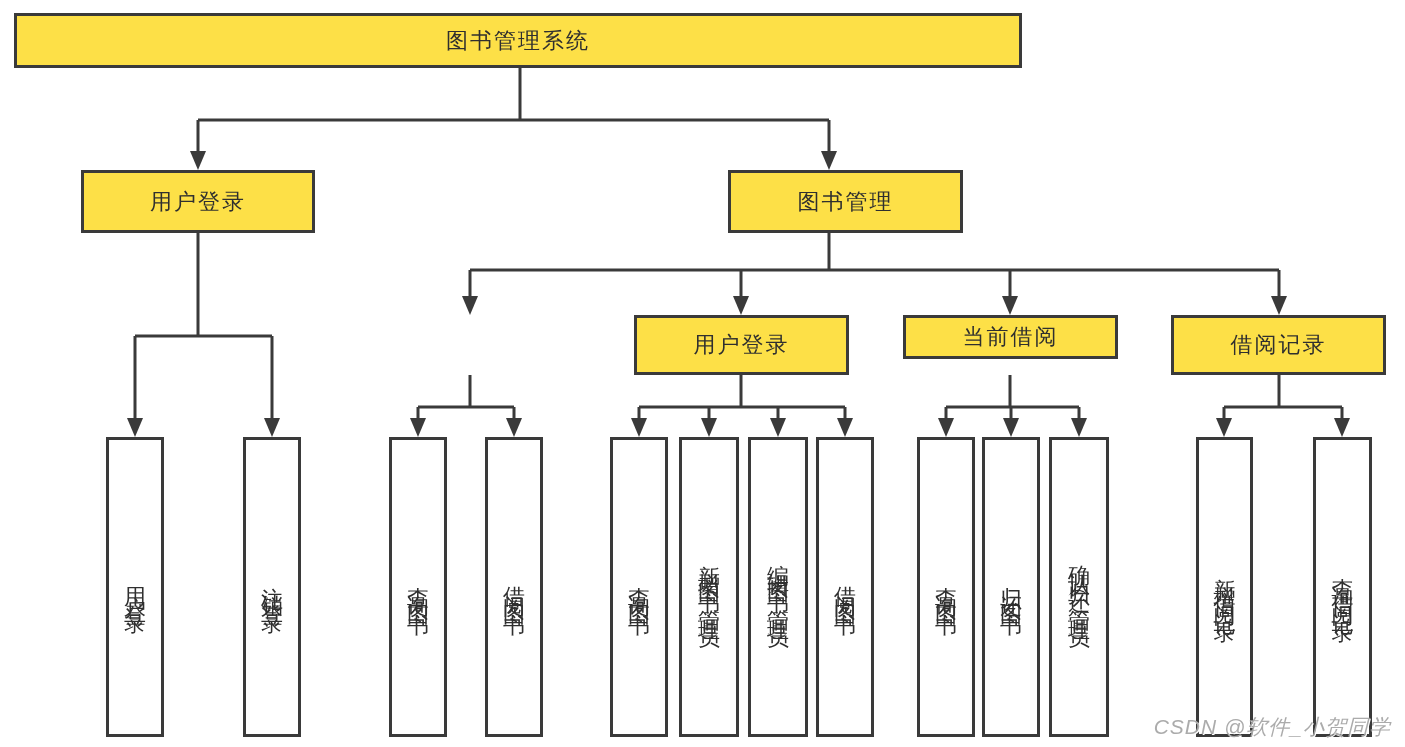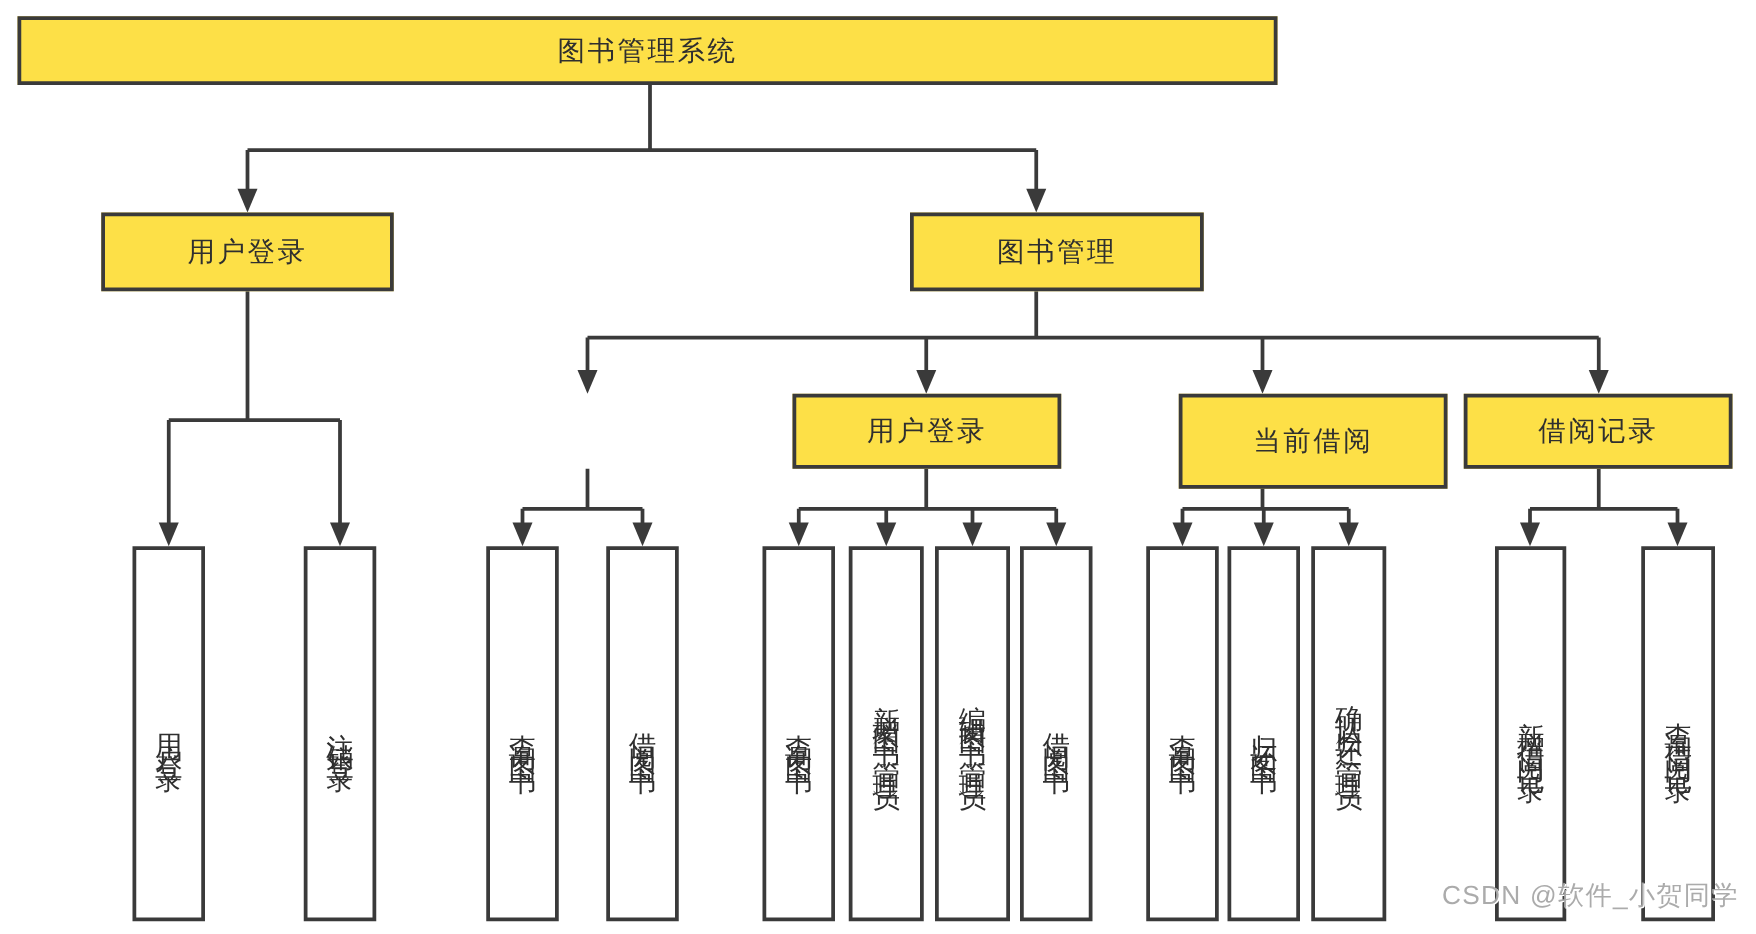--- a/index.html
+++ b/index.html
@@ -45,27 +45,28 @@
     writing-mode: vertical-rl;
     text-orientation: mixed;
     font-size: 22px;
     letter-spacing: 9px;
     line-height: 1;
     white-space: nowrap;
   }
   #watermark {
     position: absolute;
     right: 14px;
-    bottom: 17px;
+    bottom: 6px;
     font-size: 21px;
     letter-spacing: 1px;
     color: rgba(166,166,166,0.95);
     text-shadow: 1px 1px 0 #ffffff;
     z-index: 10;
     white-space: nowrap;
+    font-style: italic;
   }
 </style>
 </head>
 <body>
 
 <div id="stage">
 
   <svg id="wires" width="1405" height="747" viewBox="0 0 1405 747">
     <defs>
       <polygon id="ah" points="-8,-19 8,-19 0,0" fill="#3a3a3a"></polygon>
@@ -112,21 +113,21 @@
   <div class="hbox" style="left:81px; top:170px; width:234px; height:63px;">
     <span>用户登录</span>
   </div>
   <div class="hbox" style="left:712px; top:170px; width:235px; height:63px;margin-left:16px;">
     <span>图书管理</span>
   </div>
 
   <div class="hbox" style="left:634px; top:315px; width:215px; height:60px;">
     <span>用户登录</span>
   </div>
-  <div class="hbox" style="left:903px; top:315px; width:215px; height:76px;margin-left:40px;">
+  <div class="hbox" style="left:903px; top:315px; width:215px; height:44px;">
     <span>当前借阅</span>
   </div>
   <div class="hbox" style="left:1171px; top:315px; width:215px; height:60px;">
     <span>借阅记录</span>
   </div>
 
   <div class="vbox" style="left:106px;">
     <span class="vtext">用户登录</span>
   </div>
   <div class="vbox" style="left:243px;">

